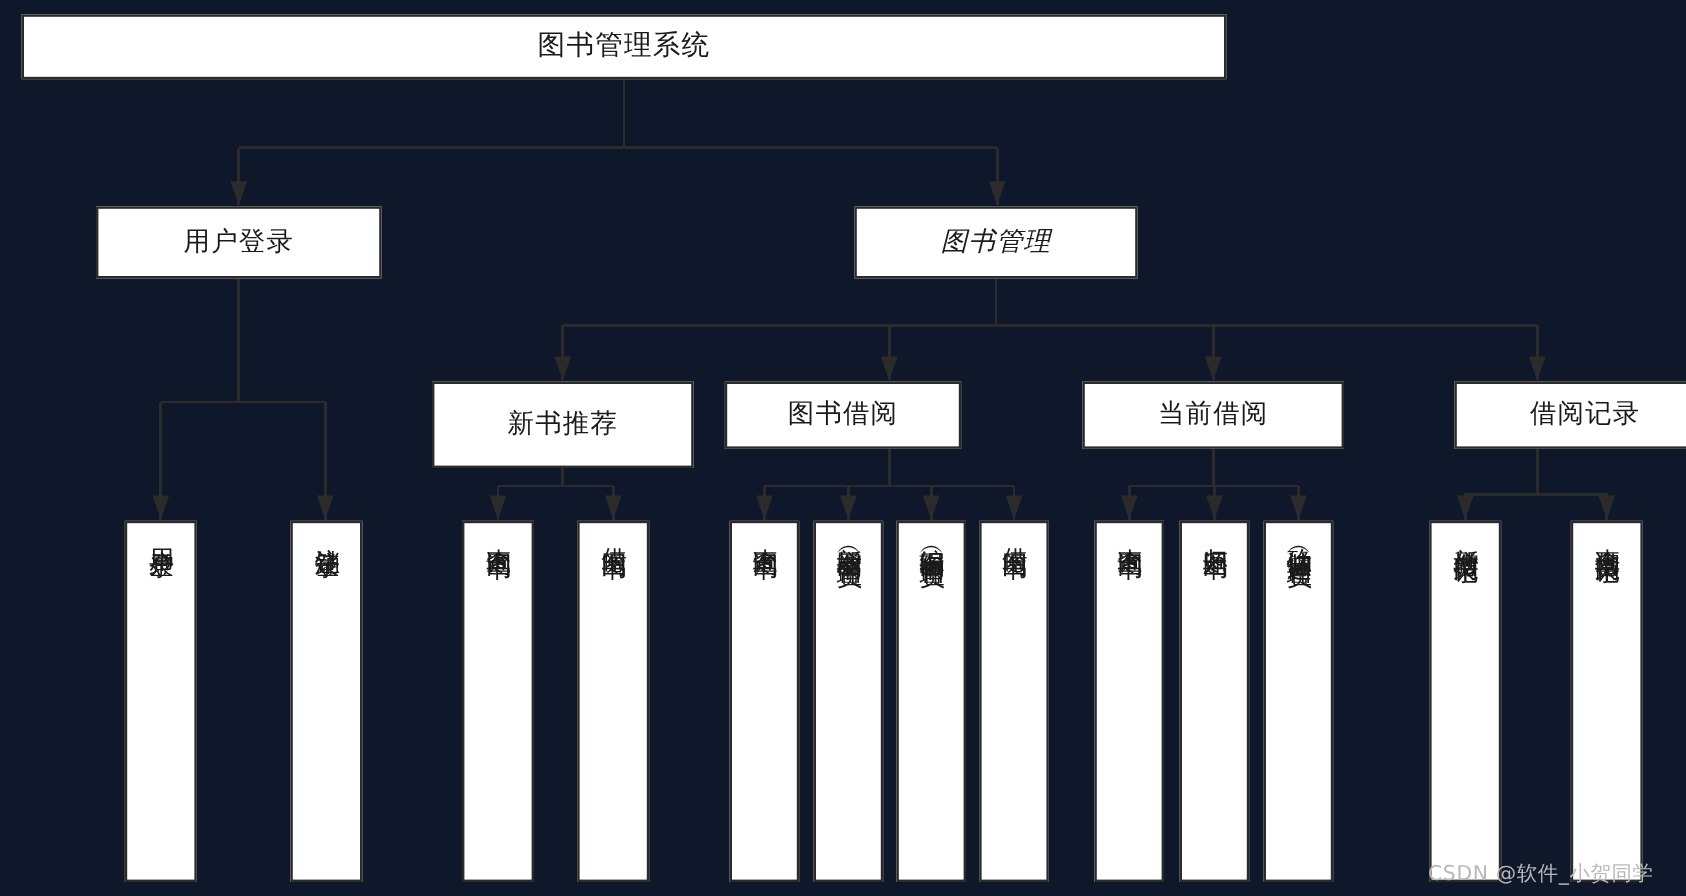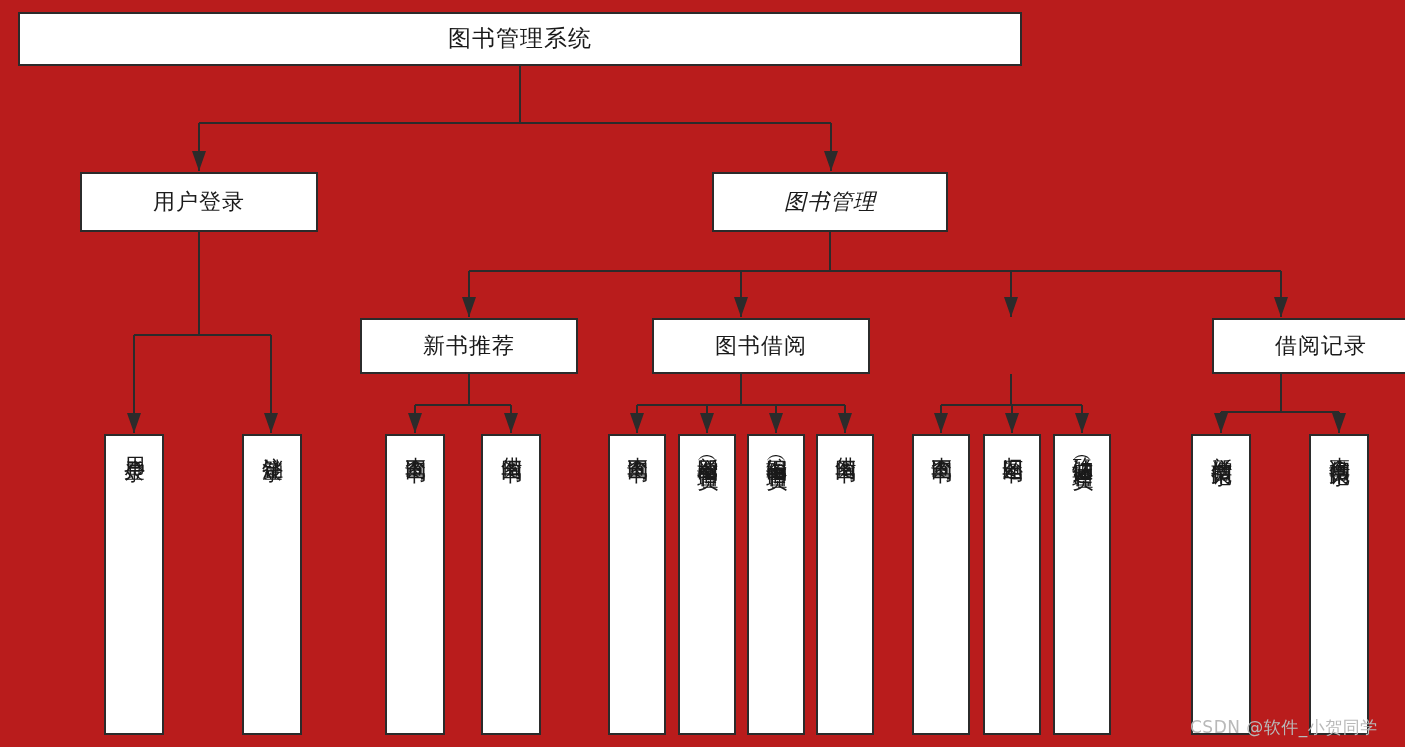--- a/index.html
+++ b/index.html
@@ -8,21 +8,21 @@
     padding: 0;
     background: #ffffff;
   }
   body {
     font-family: "DejaVu Sans", "Liberation Sans", sans-serif;
   }
   #diagram-root {
     position: relative;
     width: 1405px;
     height: 747px;
-    background: #b91c1c;
+    background: #0f172a;
     overflow: hidden;
   }
   #edge-layer {
     position: absolute;
     left: 0;
     top: 0;
     width: 1405px;
     height: 747px;
   }
   .node {
@@ -124,22 +124,23 @@
       <polygon points="1214,413 1228,413 1221,433" fill="#2b2b2b"></polygon>
       <line x1="1339" y1="412" x2="1339" y2="433" stroke="#2b2b2b" stroke-width="2.4" shape-rendering="crispEdges"></line>
       <polygon points="1332,413 1346,413 1339,433" fill="#2b2b2b"></polygon>
     </svg>
 
   <div class="node root horizontal" id="node-root" style="left: 18px; top: 12px; width: 1004px; height: 54px;">图书管理系统</div>
 
   <div class="node horizontal" id="node-user-login" style="left: 80px; top: 172px; width: 238px; height: 60px;">用户登录</div>
   <div class="node horizontal" id="node-book-manage" style="left: 712px; top: 172px; width: 236px; height: 60px; font-style: italic;">图书管理</div>
 
-  <div class="node horizontal" id="node-new-book-recommend" style="left: 360px; top: 318px; width: 218px; height: 56px;">新书推荐</div>
-  <div class="node horizontal" id="node-book-borrow" style="left: 652px; top: 318px; width: 218px; height: 56px;">图书借阅</div>
+  <div class="node horizontal" id="node-new-book-recommend" style="left: 360px; top: 318px; width: 218px; height: 72px;">新书推荐</div>
+  <div class="node horizontal" id="node-book-borrow" style="left: 604px; top: 318px; width: 197px; height: 56px;">图书借阅</div>
+  <div class="node horizontal" id="node-current-borrow" style="left: 902px; top: 318px; width: 218px; height: 56px;">当前借阅</div>
   <div class="node horizontal" id="node-borrow-record" style="left: 1172px; top: 318px; width: 218px; height: 56px; margin-left: 40px;">借阅记录</div>
 
   <div id="leaf-container">
       <div class="node vertical" style="left: 104px; top: 434px; width: 60px; height: 301px;">
         <span class="vtext">用户登录</span>
       </div>
       <div class="node vertical" style="left: 242px; top: 434px; width: 60px; height: 301px;">
         <span class="vtext">注销登录</span>
       </div>
       <div class="node vertical" style="left: 385px; top: 434px; width: 60px; height: 301px;">

